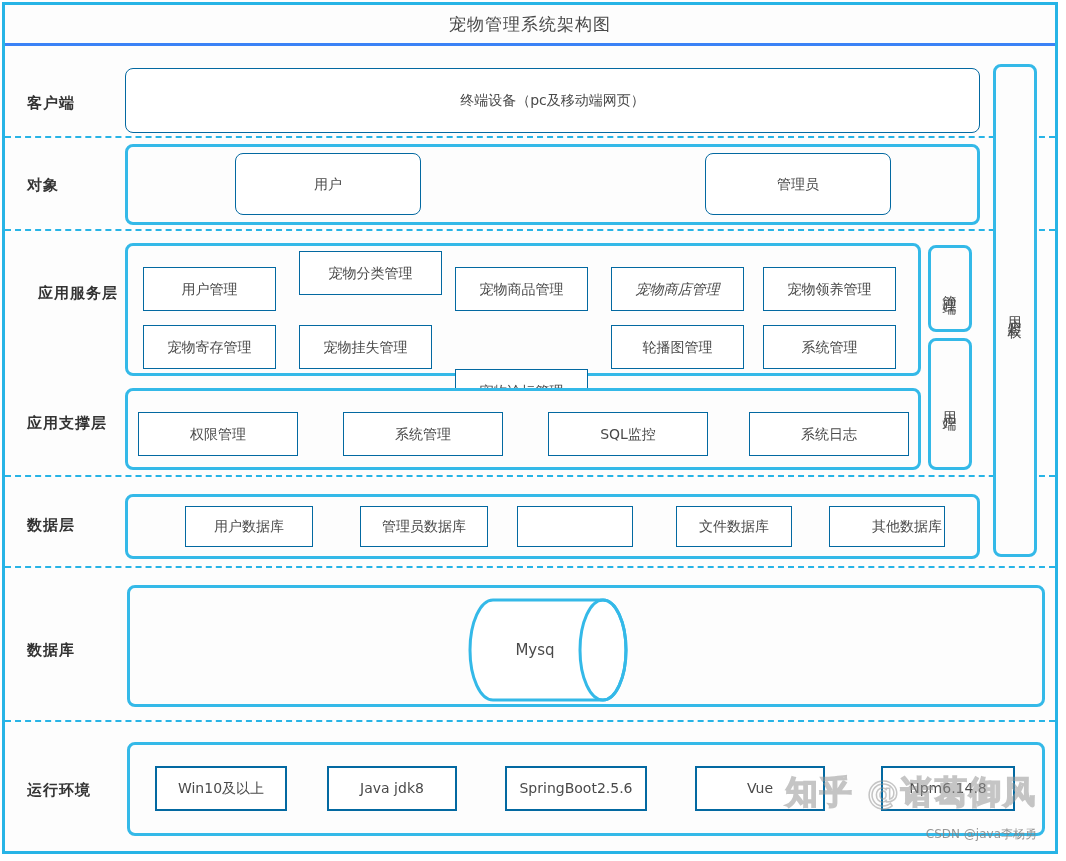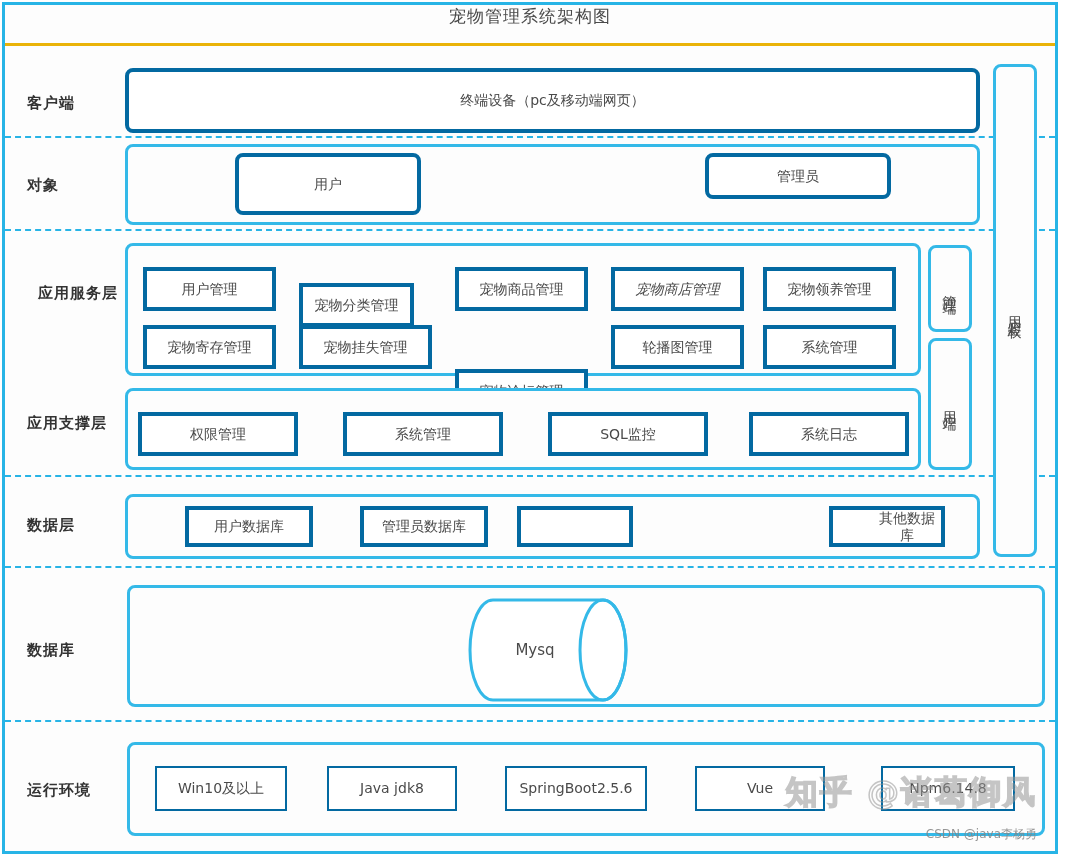--- a/index.html
+++ b/index.html
@@ -15,23 +15,23 @@
   #diagram{
     position:absolute;left:2px;top:2px;
     width:1056px;height:852px;
     border:3px solid #27b4e6;
     background:#fdfdfd;
     box-sizing:border-box;
   }
   
   .title-bar{
     position:absolute;left:0;top:0;width:100%;height:41px;
-    border-bottom:3px solid #eab308;
-    box-sizing:border-box;
-    display:flex;align-items:flex-start;justify-content:center;
+    border-bottom:3px solid #3b82f6;
+    box-sizing:border-box;
+    display:flex;align-items:center;justify-content:center;
   }
   .title-bar .title-text{
     font-size:17px;color:#4a4a4a;letter-spacing:1px;
   }
   
   .sep{
     position:absolute;left:0;width:100%;height:0;
     border-top:2px dashed #27b4e6;
   }
   
@@ -44,21 +44,21 @@
   
   .group-box{
     position:absolute;
     border:3px solid #34b9e8;
     border-radius:8px;
     background:#fdfdfd;
     box-sizing:border-box;
   }
   .cell{
     position:absolute;
-    border:4px solid #0369a1;
+    border:1px solid #0369a1;
     background:#ffffff;
     box-sizing:border-box;
     display:flex;align-items:center;justify-content:center;
     font-size:14px;color:#4a4a4a;
     text-align:center;
     line-height:1.2;
   }
   .cell.rounded{border-radius:8px;}
   .cell.square{border-radius:0;}
   .cell.thin{border-width:2px;}
@@ -130,26 +130,26 @@
   <div class="row-label" style="left:33px;top:268px;width:96px;height:40px;">应用服务层</div>
   <div class="row-label" style="left:22px;top:398px;width:96px;height:40px;">应用支撑层</div>
   <div class="row-label" style="left:22px;top:500px;width:96px;height:40px;text-align:center;">数据层</div>
   <div class="row-label" style="left:22px;top:765px;width:96px;height:40px;">运行环境</div>
   <div class="row-label" style="left:22px;top:625px;width:96px;height:40px;">数据库</div>
 
   <div class="cell rounded" style="left:120px;top:63px;width:855px;height:65px;">终端设备（pc及移动端网页）</div>
 
   <div class="group-box" style="left:120px;top:139px;width:855px;height:81px;"></div>
   <div class="cell rounded" style="left:230px;top:148px;width:186px;height:62px;">用户</div>
-  <div class="cell rounded" style="left:700px;top:148px;width:186px;height:46px;">管理员</div>
+  <div class="cell rounded" style="left:700px;top:148px;width:186px;height:62px;">管理员</div>
 
   <div class="group-box" style="left:120px;top:238px;width:796px;height:133px;"></div>
 
   <div class="cell square" style="left:138px;top:262px;width:133px;height:44px;">用户管理</div>
-  <div class="cell square" style="left:294px;top:278px;width:115px;height:44px;text-align:right;">宠物分类管理</div>
+  <div class="cell square" style="left:294px;top:246px;width:143px;height:44px;text-align:right;">宠物分类管理</div>
   <div class="cell square" style="left:450px;top:262px;width:133px;height:44px;">宠物商品管理</div>
   <div class="cell square" style="left:606px;top:262px;width:133px;height:44px;font-style:italic;">宠物商店管理</div>
   <div class="cell square" style="left:758px;top:262px;width:133px;height:44px;">宠物领养管理</div>
 
   <div class="cell square" style="left:138px;top:320px;width:133px;height:44px;">宠物寄存管理</div>
   <div class="cell square" style="left:294px;top:320px;width:133px;height:44px;">宠物挂失管理</div>
   <div class="cell square" style="left:450px;top:320px;width:133px;height:44px;margin-top:44px;">宠物论坛管理</div>
   <div class="cell square" style="left:606px;top:320px;width:133px;height:44px;">轮播图管理</div>
   <div class="cell square" style="left:758px;top:320px;width:133px;height:44px;">系统管理</div>
 
@@ -167,20 +167,21 @@
   </div>
 
   <div class="vcell" style="left:988px;top:59px;width:44px;height:493px;">
     <span class="vtext">用户鉴权</span>
   </div>
 
   <div class="group-box" style="left:120px;top:489px;width:855px;height:65px;"></div>
   <div class="cell square" style="left:180px;top:501px;width:128px;height:41px;">用户数据库</div>
   <div class="cell square" style="left:355px;top:501px;width:128px;height:41px;">管理员数据库</div>
   <div class="cell square" style="left:512px;top:501px;width:116px;height:41px;"></div>
+  <div class="cell square" style="left:671px;top:501px;width:116px;height:41px;">文件数据库</div>
   <div class="cell square" style="left:824px;top:501px;width:116px;height:41px;padding-left:40px;">其他数据库</div>
 
   <div class="group-box" style="left:122px;top:580px;width:918px;height:122px;"></div>
   <div class="cylinder" style="left:462px;top:592px;width:162px;height:106px;">
     <svg width="162" height="106" viewBox="0 0 162 106" aria-hidden="true">
       <path d="M26 3 H136 A23 50 0 0 1 136 103 H26 A23 50 0 0 1 26 3 Z" fill="#ffffff" stroke="#34b9e8" stroke-width="3"></path>
       <ellipse cx="136" cy="53" rx="23" ry="50" fill="none" stroke="#34b9e8" stroke-width="3"></ellipse>
     </svg>
     <div class="cyl-label">Mysq</div>
   </div>

